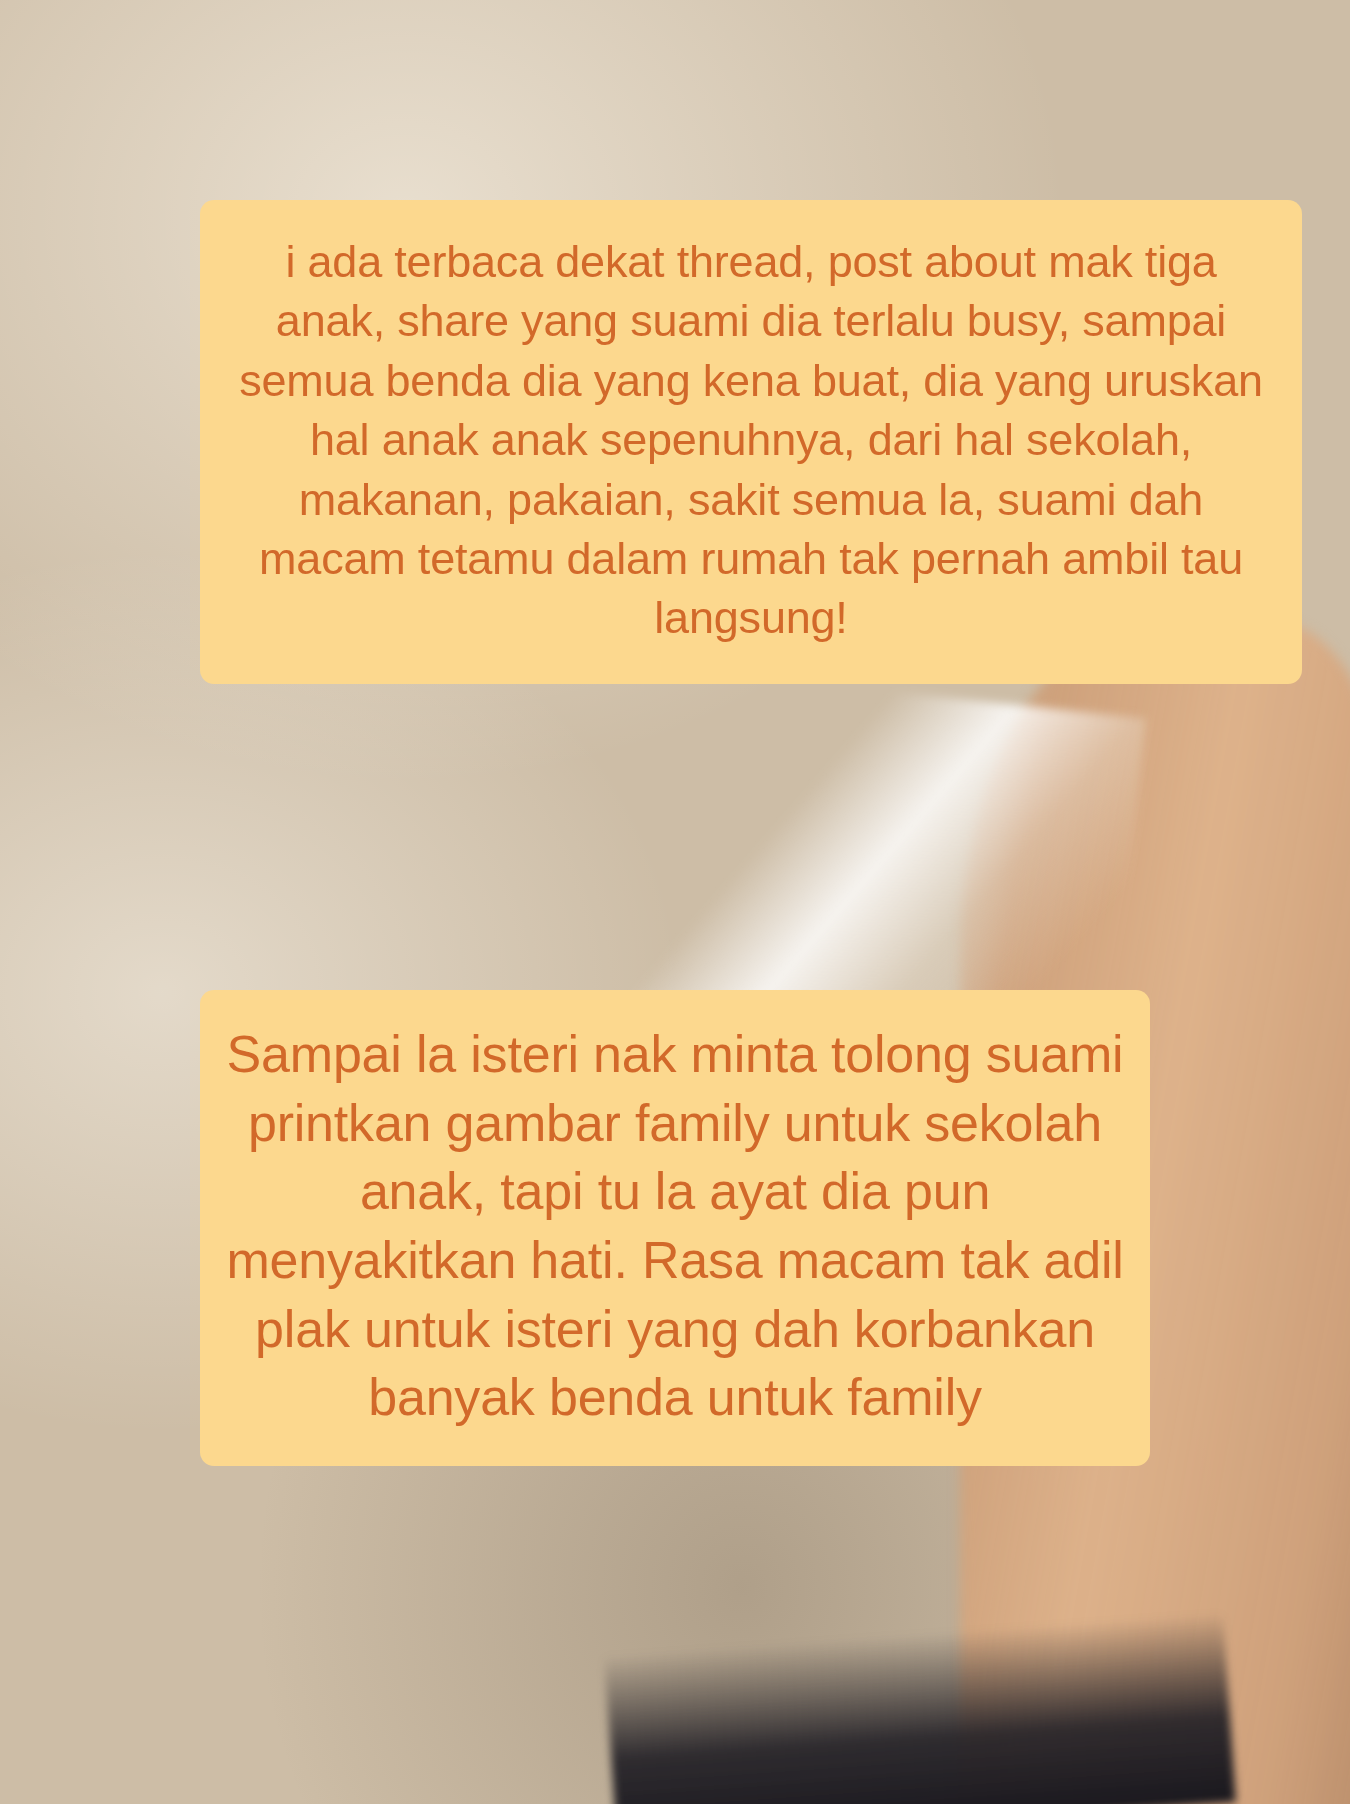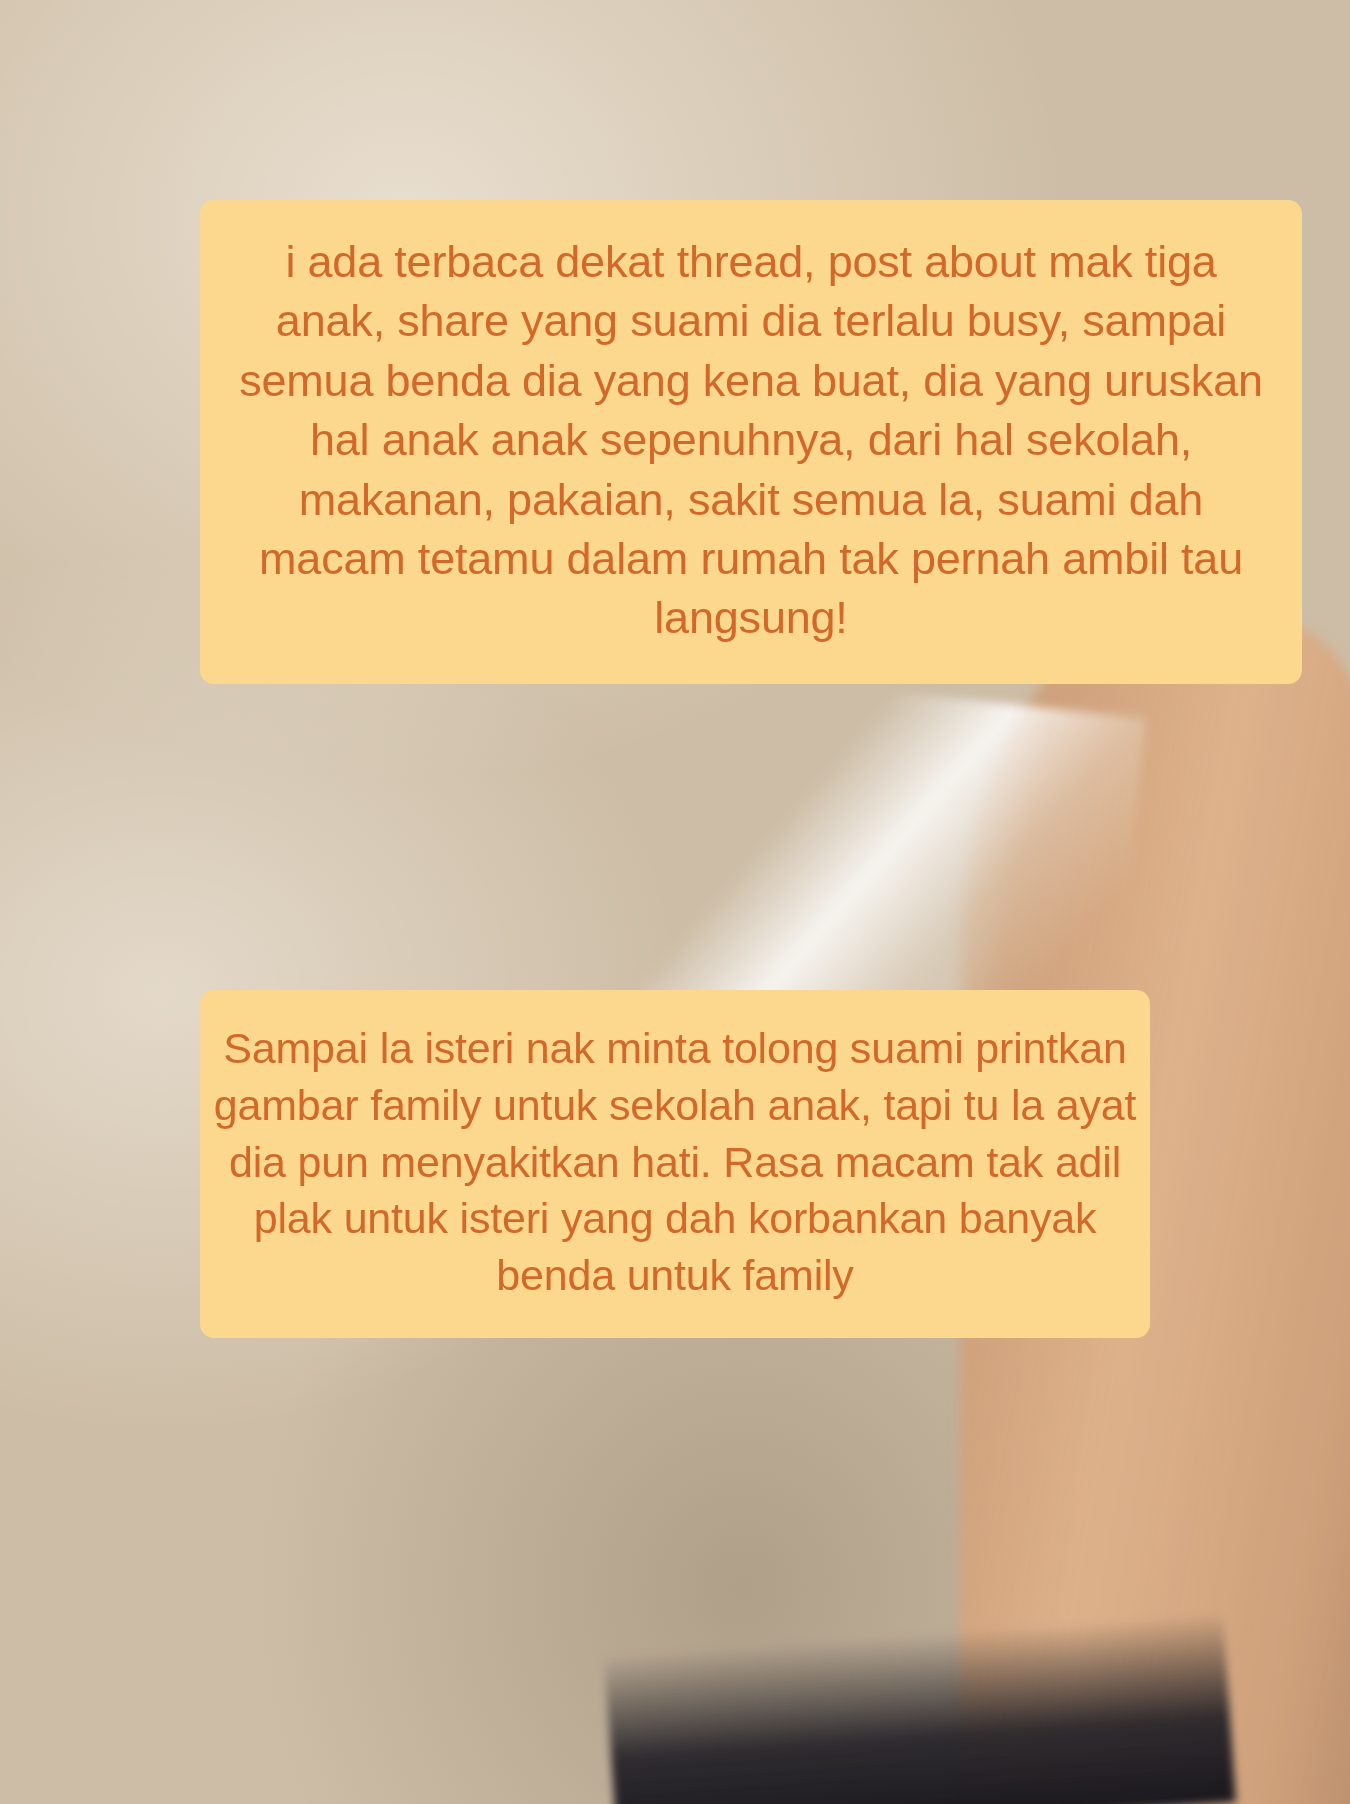--- a/index.html
+++ b/index.html
@@ -108,21 +108,21 @@
     width: 1102px;
     padding: 32px 26px 36px;
     font-size: 45px;
     margin-top: 32px;
   }
   #caption-bottom {
     left: 200px;
     top: 990px;
     width: 950px;
     padding: 30px 12px 34px;
-    font-size: 43px;
+    font-size: 52px;
   }
 </style>
 </head>
 <body>
 
 <div class="canvas">
 
   <div class="photo"></div>
   <div class="photo-soft"></div>
   <div class="skin-arm"></div>

